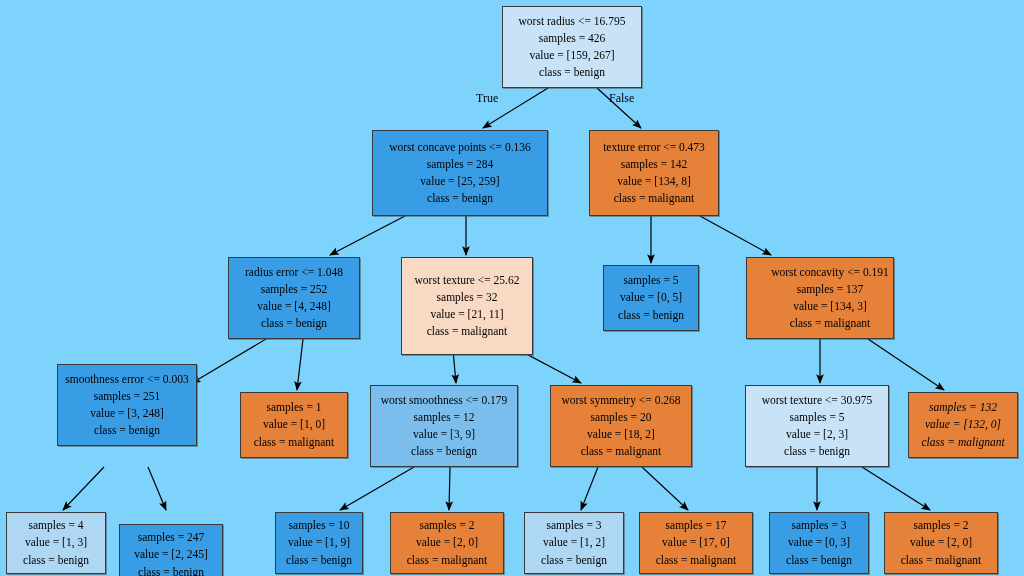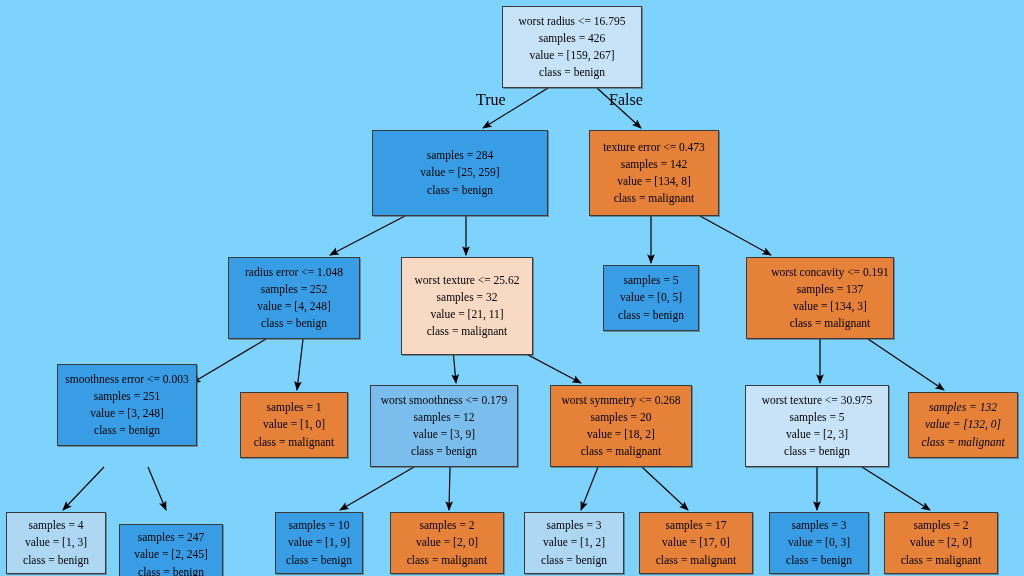--- a/index.html
+++ b/index.html
@@ -37,21 +37,21 @@
     color: #000000;
     font-size: 11.5px;
     line-height: 1.48;
     white-space: nowrap;
   }
   .tree-node .ln {
     display: block;
   }
   .edge-label {
     position: absolute;
-    font-size: 16px;
+    font-size: 12px;
     color: #000000;
     white-space: nowrap;
   }
 </style>
 </head>
 <body>
 
 <div id="canvas">
   <svg id="edges" viewBox="0 0 1024 576">
     <defs>
@@ -83,20 +83,21 @@
       </g>
   </svg>
   <div id="node-layer">
       <div class="tree-node" style="left: 502px; top: 6px; width: 140px; height: 82px; background: rgb(200, 227, 248);">
         <span class="ln">worst radius &lt;= 16.795</span>
         <span class="ln">samples = 426</span>
         <span class="ln">value = [159, 267]</span>
         <span class="ln">class = benign</span>
       </div>
       <div class="tree-node" style="left: 372px; top: 130px; width: 176px; height: 86px; background: rgb(57, 157, 229);">
+        <span class="ln">worst concave points &lt;= 0.136</span>
         <span class="ln">samples = 284</span>
         <span class="ln">value = [25, 259]</span>
         <span class="ln">class = benign</span>
       </div>
       <div class="tree-node" style="left: 589px; top: 130px; width: 130px; height: 86px; background: rgb(229, 129, 57);">
         <span class="ln">texture error &lt;= 0.473</span>
         <span class="ln">samples = 142</span>
         <span class="ln">value = [134, 8]</span>
         <span class="ln">class = malignant</span>
       </div>

